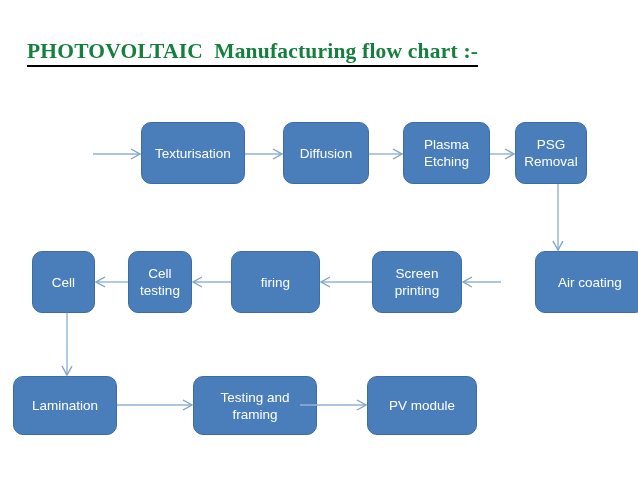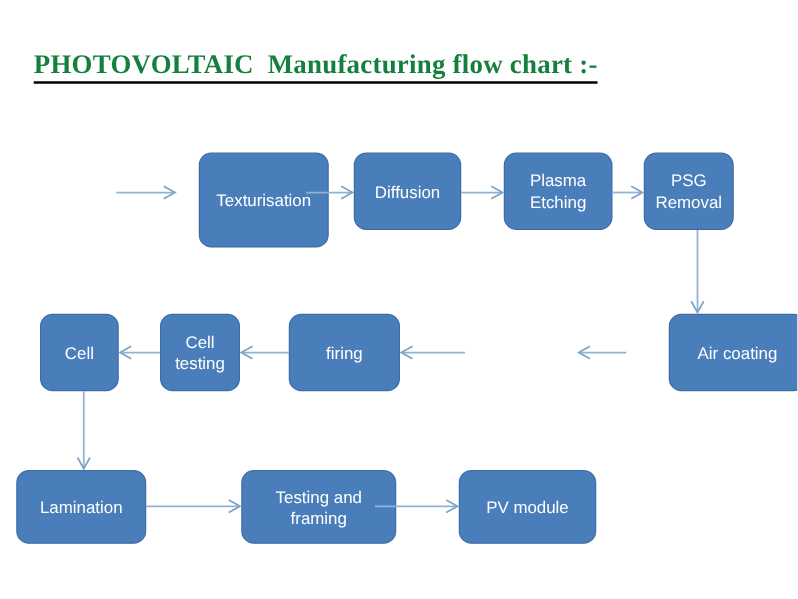--- a/index.html
+++ b/index.html
@@ -67,32 +67,34 @@
   }
 </style>
 </head>
 <body>
 
 <div id="page">
 
   <div id="chart-title">PHOTOVOLTAIC  Manufacturing flow chart :-</div>
 
 
-  <div class="node" style="left:141px; top:122px; width:104px; height:76px;margin-left:18px;">Texturisation</div>
+  <div class="node" style="left:141px; top:122px; width:104px; height:62px;">Texturisation</div>
 
   <div class="node" style="left:283px; top:122px; width:86px;  height:62px;">Diffusion</div>
 
   <div class="node" style="left:403px; top:122px; width:87px;  height:62px;">Plasma
 Etching</div>
 
   <div class="node" style="left:515px; top:122px; width:72px;  height:62px;">PSG
 Removal</div>
 
   <div class="node" style="left:503px; top:251px; width:110px; height:62px;margin-left:32px;">Air coating</div>
 
+  <div class="node" style="left:372px; top:251px; width:90px;  height:62px;">Screen
+printing</div>
 
   <div class="node" style="left:231px; top:251px; width:89px;  height:62px;">firing</div>
 
   <div class="node" style="left:128px; top:251px; width:64px;  height:62px;">Cell
 testing</div>
 
   <div class="node" style="left:32px;  top:251px; width:63px;  height:62px;">Cell</div>
 
   <div class="node" style="left:13px;  top:376px; width:104px; height:59px;">Lamination</div>
 

